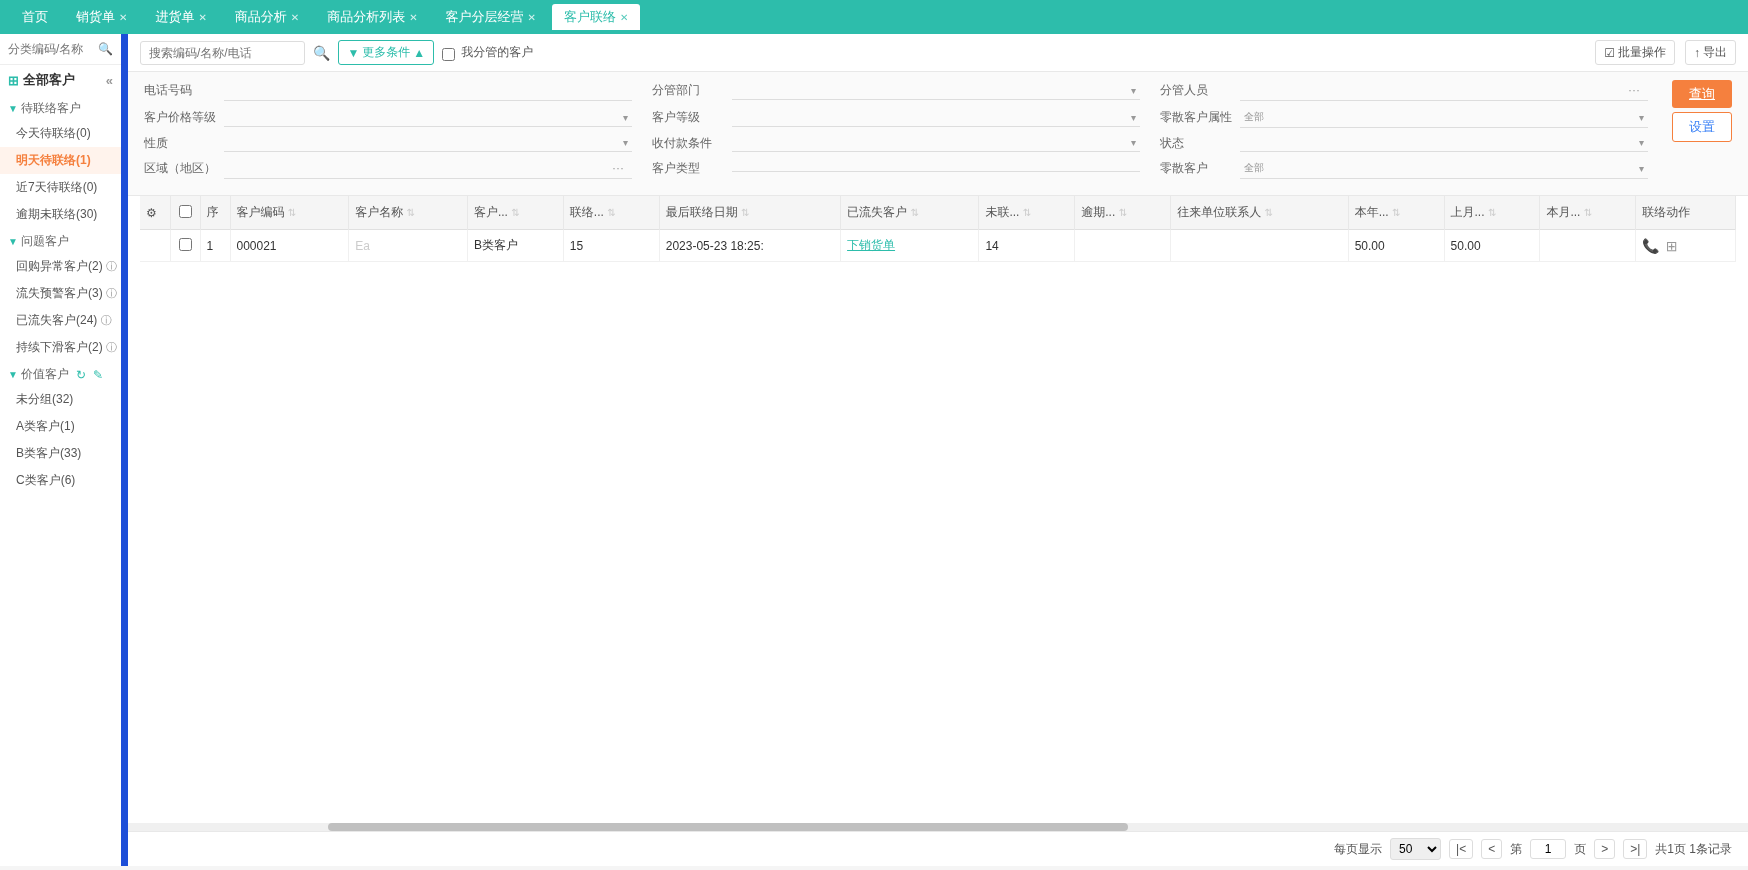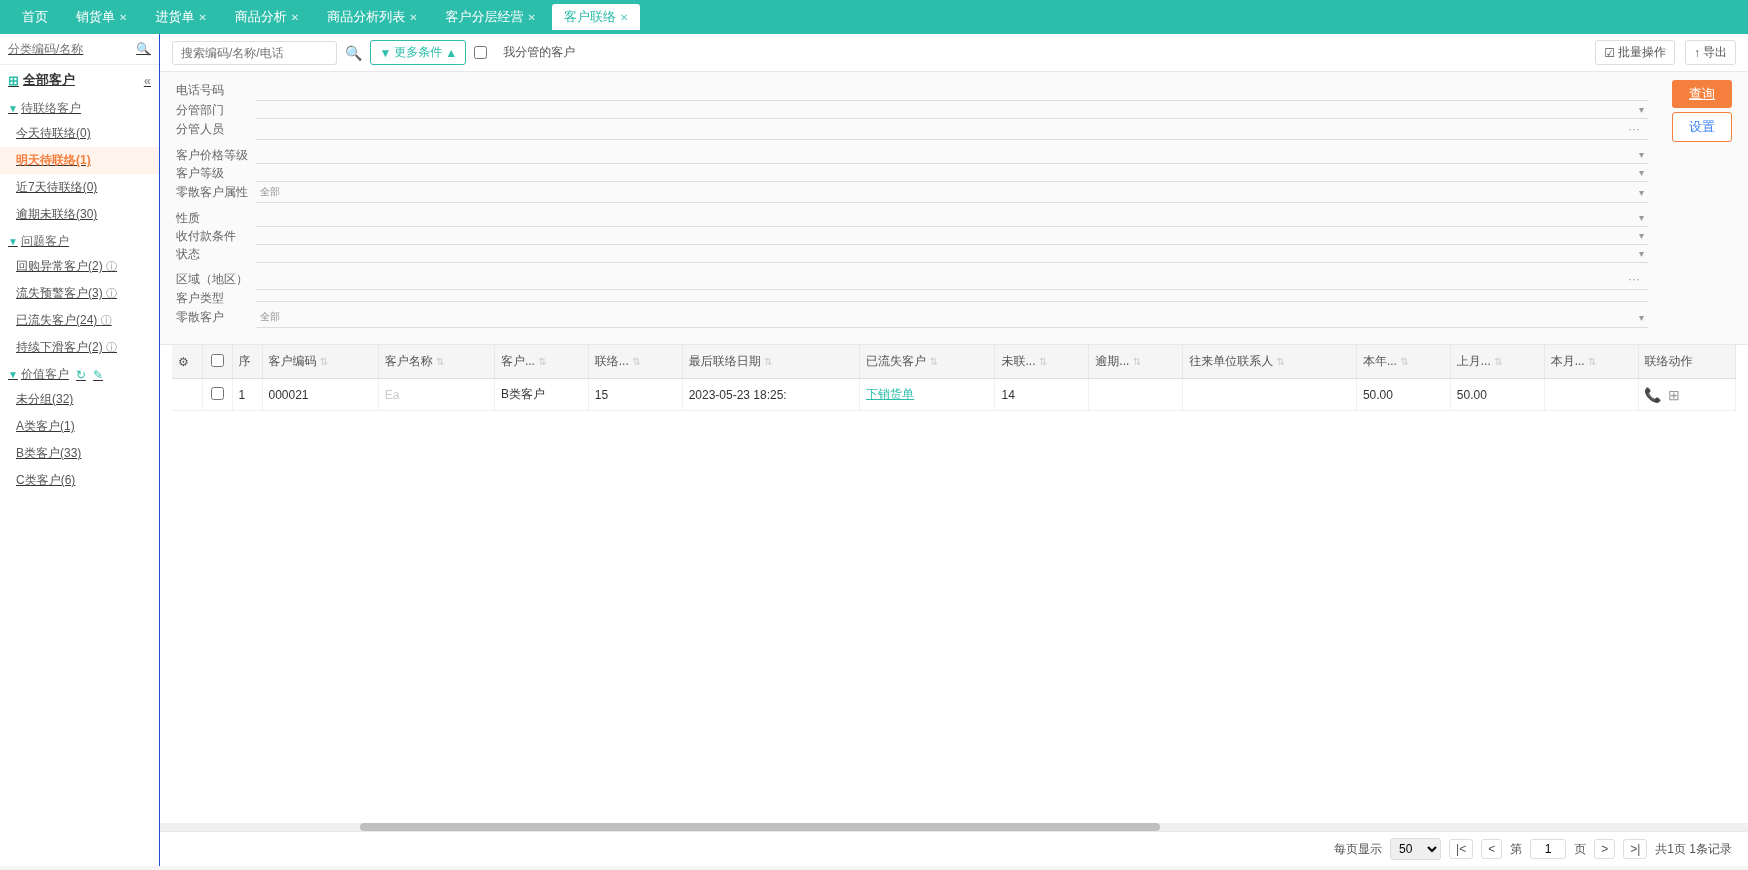--- a/index.html
+++ b/index.html
@@ -29,26 +29,25 @@
     .nav-item .close-x { font-size: 10px; color: inherit; opacity: 0.8; }
 
     
     .main-layout {
       display: flex;
       height: calc(870px - 38px);
     }
 
     
     .sidebar {
-      width: 160px;
+      width: 128px;
       background: #fff;
-      border-right: 1px solid #1d4ed8;
+      border-right: 7px solid #1d4ed8;
       overflow-y: auto;
       flex-shrink: 0;
-      text-decoration: underline;
     }
     .sidebar-search {
       display: flex;
       align-items: center;
       padding: 8px;
       border-bottom: 1px solid #eee;
       gap: 4px;
     }
     .sidebar-search input {
       border: none;
@@ -130,22 +129,22 @@
       gap: 3px;
       color: #2dbdab;
       cursor: pointer;
       font-size: 12px;
       border: 1px solid #2dbdab;
       border-radius: 3px;
       padding: 3px 8px;
     }
     .my-customers {
       display: flex;
-      align-items: center;
-      gap: 16px;
+      align-items: flex-end;
+      gap: 6px;
       font-size: 12px;
       color: #555;
       cursor: pointer;
     }
     .right-actions {
       margin-left: auto;
       display: flex;
       align-items: center;
       gap: 10px;
     }
@@ -163,23 +162,23 @@
     }
 
     
     .adv-filter {
       background: #fafafa;
       border-bottom: 1px solid #e8e8e8;
       padding: 8px 16px;
     }
     .adv-filter-row {
       display: flex;
+      align-items: center;
       gap: 0;
       margin-bottom: 6px;
-      flex-direction: column;
     }
     .adv-filter-row:last-child { margin-bottom: 8px; }
     .filter-field {
       display: flex;
       align-items: center;
       flex: 1;
       min-width: 0;
     }
     .filter-label {
       font-size: 12px;

